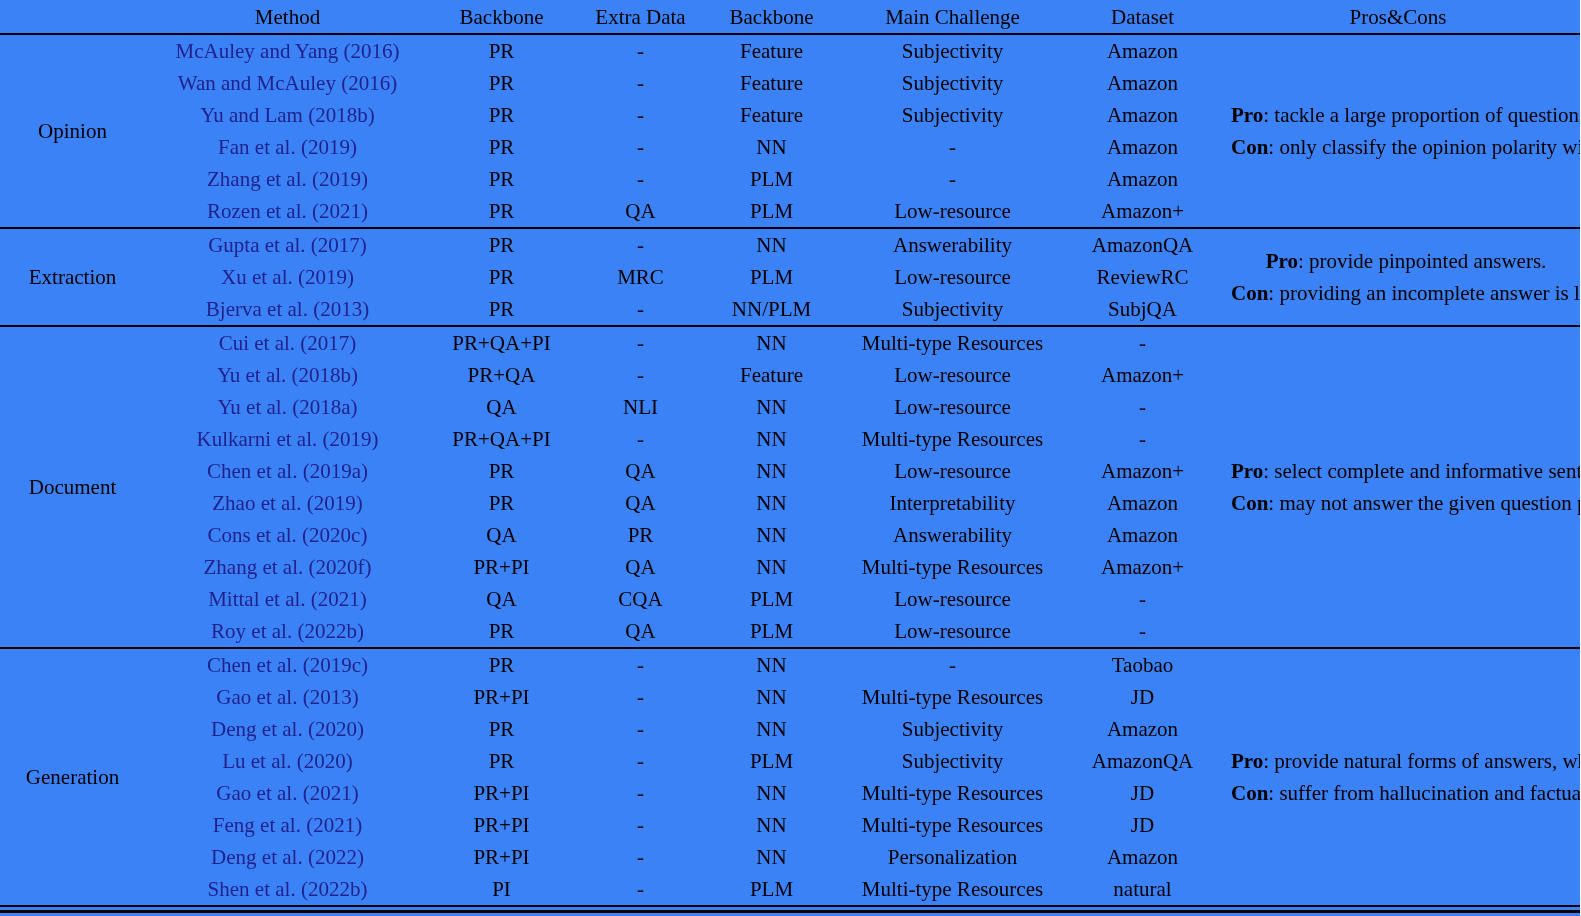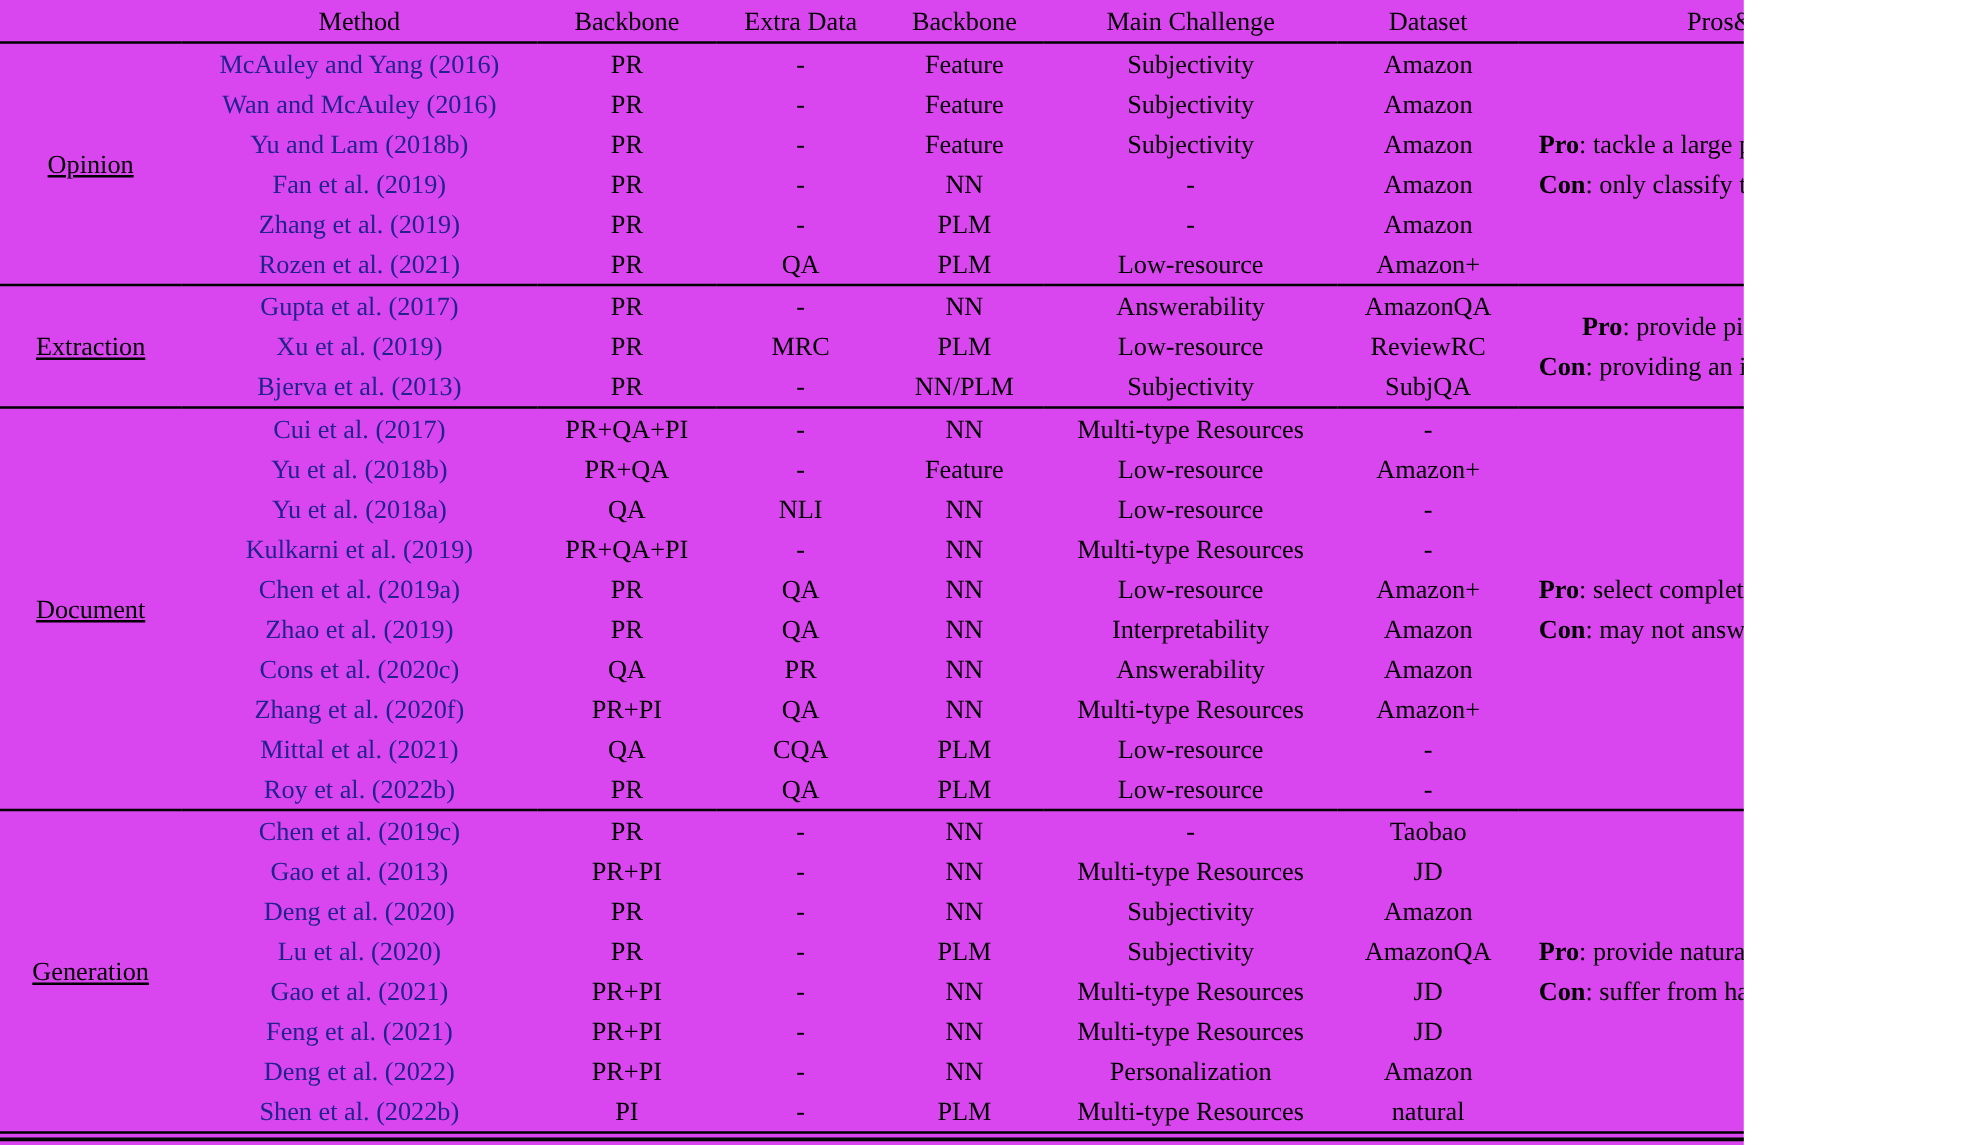--- a/index.html
+++ b/index.html
@@ -3,23 +3,23 @@
 <meta charset="utf-8">
 <style>
   html, body {
     margin: 0;
     padding: 0;
     background: #ffffff;
     color: #000000;
     font-family: "Liberation Serif", "DejaVu Serif", serif;
   }
   .page {
-    width: 1395px;
+    width: 1580px;
     height: 916px;
-    background: #d946ef;
+    background: #3b82f6;
     overflow: hidden;
   }
   table.survey {
     border-collapse: collapse;
     table-layout: fixed;
     width: 1581px;
   }
   table.survey th,
   table.survey td {
     padding: 0;
@@ -33,21 +33,21 @@
     overflow: visible;
   }
   thead tr {
     height: 34px;
     border-bottom: 2.5px solid #000;
   }
   thead th { font-size: 22px; }
   tbody { border-bottom: 2.5px solid #000; }
   tbody:last-of-type { border-bottom: none; }
   tbody tr { height: 32px; }
-  td.cat { font-size: 21px; text-decoration: underline; }
+  td.cat { font-size: 21px; }
   td.cite { color: #22228C; }
   td.pros {
     text-align: left;
     vertical-align: top;
     white-space: normal;
     padding: 0 16px 0 10px;
     line-height: 32px;
     font-size: 21px;
   }
   td.pros b { font-weight: bold; margin-left: 16px; }

